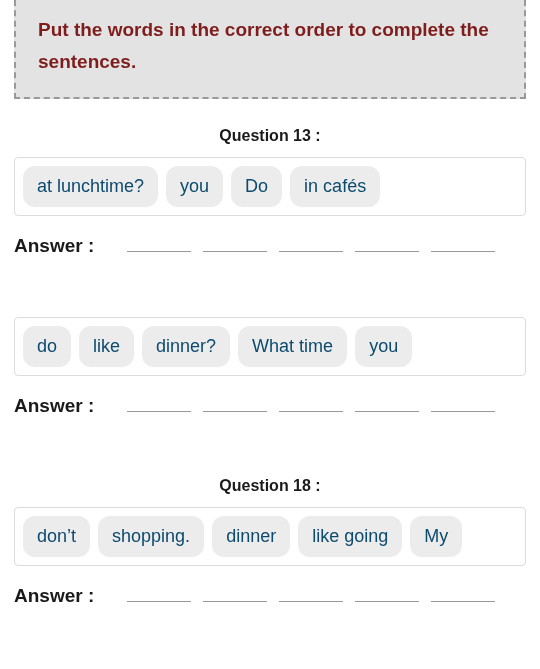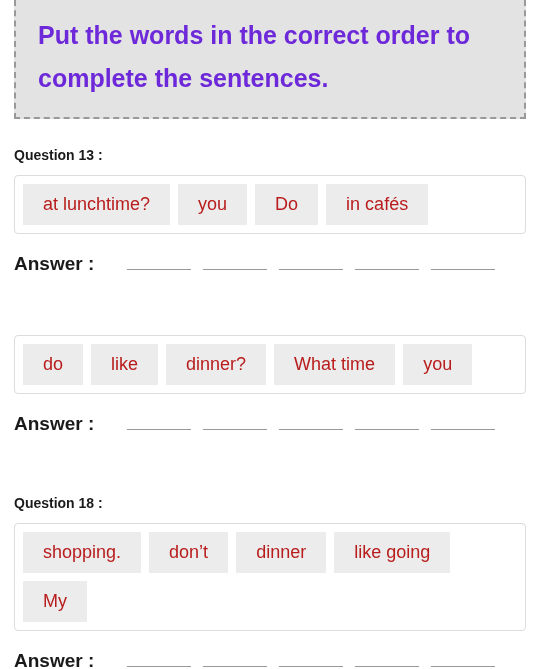--- a/index.html
+++ b/index.html
@@ -15,49 +15,50 @@
       color: #202020;
     }
     .instruction-box {
       background: #e3e3e3;
       border: 2px dashed #999999;
       padding: 14px 22px 18px 22px;
       margin-bottom: 28px;
       border-top: none;
     }
     .instruction-text {
-      font-size: 25px;
+      font-size: 19px;
       font-weight: bold;
       line-height: 1.7;
-      color: #6d28d9;
+      color: #7f1d1d;
     }
     .question-block {
       margin-bottom: 60px;
     }
     .question-title {
-      font-size: 14px;
+      font-size: 16px;
       font-weight: bold;
       margin-bottom: 12px;
       color: #1a1a1a;
+      text-align: center;
     }
     .word-bank {
       border: 1px solid #dcdcdc;
       border-radius: 4px;
       padding: 8px;
       display: flex;
       flex-wrap: wrap;
       gap: 8px;
       margin-bottom: 14px;
     }
     .word-chip {
       background: #ececec;
-      color: #b91c1c;
+      color: #0c4a6e;
       font-size: 18px;
-      padding: 10px 20px;
-      border-radius: 0;
+      padding: 10px 14px;
+      border-radius: 12px;
       display: inline-block;
       cursor: grab;
     }
     .answer-row {
       display: flex;
       align-items: baseline;
       flex-wrap: wrap;
       gap: 12px;
     }
     .answer-label {
@@ -111,22 +112,22 @@
         <span class="answer-slot"></span>
         <span class="answer-slot"></span>
         <span class="answer-slot"></span>
         <span class="answer-slot"></span>
         <span class="answer-slot"></span>
       </div>
     </div>
     <div class="question-block">
       <div class="question-title">Question 18 :</div>
       <div class="word-bank">
+        <span class="word-chip">don’t</span>
         <span class="word-chip">shopping.</span>
-        <span class="word-chip">don’t</span>
         <span class="word-chip">dinner</span>
         <span class="word-chip">like going</span>
         <span class="word-chip">My</span>
       </div>
       <div class="answer-row">
         <span class="answer-label">Answer :</span>
         <span class="answer-slot"></span>
         <span class="answer-slot"></span>
         <span class="answer-slot"></span>
         <span class="answer-slot"></span>

